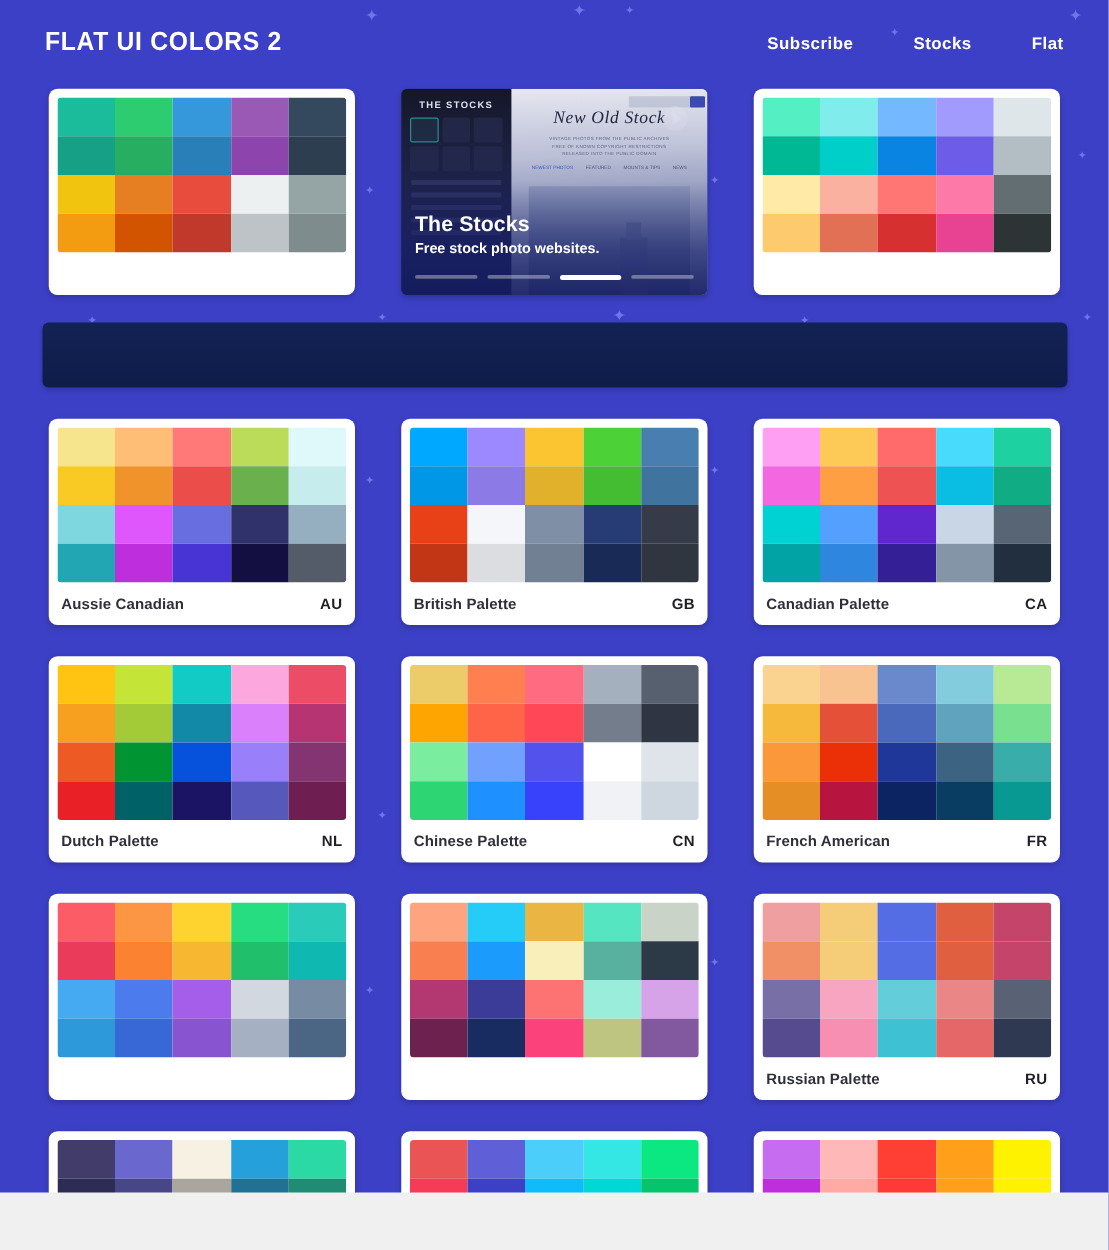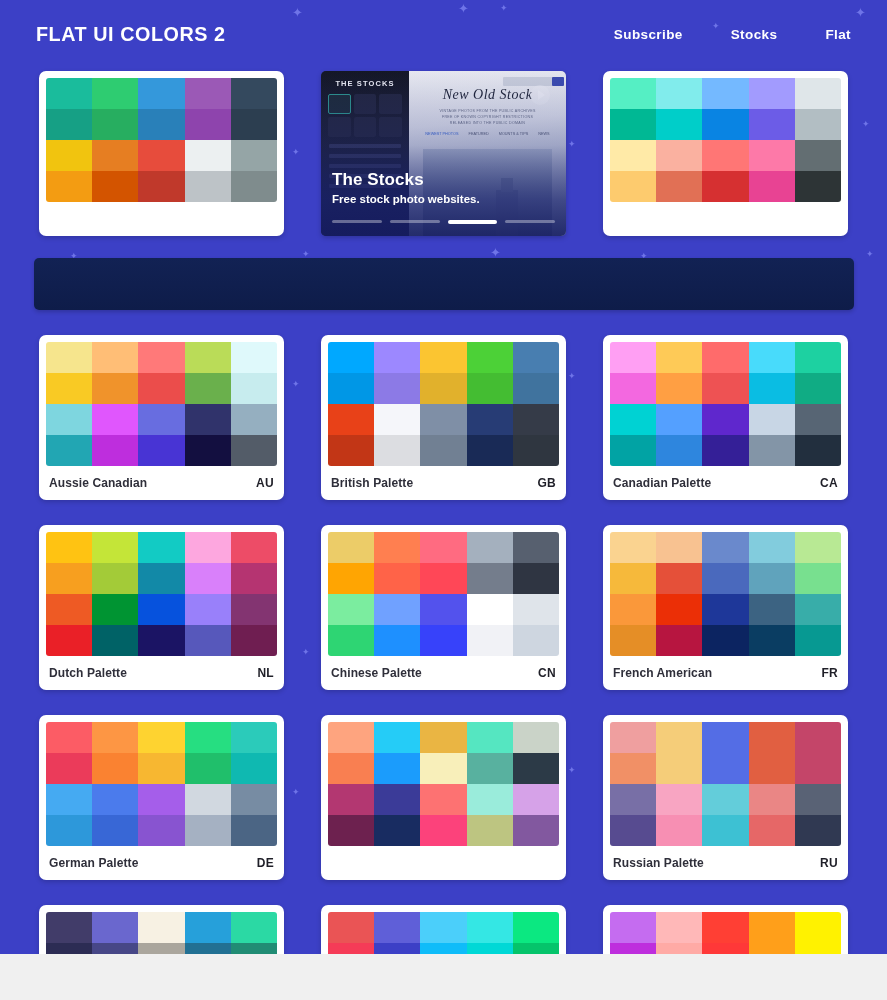--- a/index.html
+++ b/index.html
@@ -573,24 +573,20 @@
           <div class="swatch" style="background: rgb(75, 123, 236);"></div>
           <div class="swatch" style="background: rgb(165, 94, 234);"></div>
           <div class="swatch" style="background: rgb(209, 216, 224);"></div>
           <div class="swatch" style="background: rgb(119, 140, 163);"></div>
           <div class="swatch" style="background: rgb(45, 152, 218);"></div>
           <div class="swatch" style="background: rgb(56, 103, 214);"></div>
           <div class="swatch" style="background: rgb(136, 84, 208);"></div>
           <div class="swatch" style="background: rgb(165, 177, 194);"></div>
           <div class="swatch" style="background: rgb(75, 101, 132);"></div>
         </div>
-      <div class="card-foot">
-        <span class="card-title">German Palette</span>
-        <span class="card-code">DE</span>
-      </div>
     </div>
     <div class="card">
       <div class="swatches">
           <div class="swatch" style="background: rgb(254, 164, 127);"></div>
           <div class="swatch" style="background: rgb(37, 204, 247);"></div>
           <div class="swatch" style="background: rgb(234, 181, 67);"></div>
           <div class="swatch" style="background: rgb(85, 230, 193);"></div>
           <div class="swatch" style="background: rgb(202, 211, 200);"></div>
           <div class="swatch" style="background: rgb(249, 127, 81);"></div>
           <div class="swatch" style="background: rgb(27, 156, 252);"></div>

